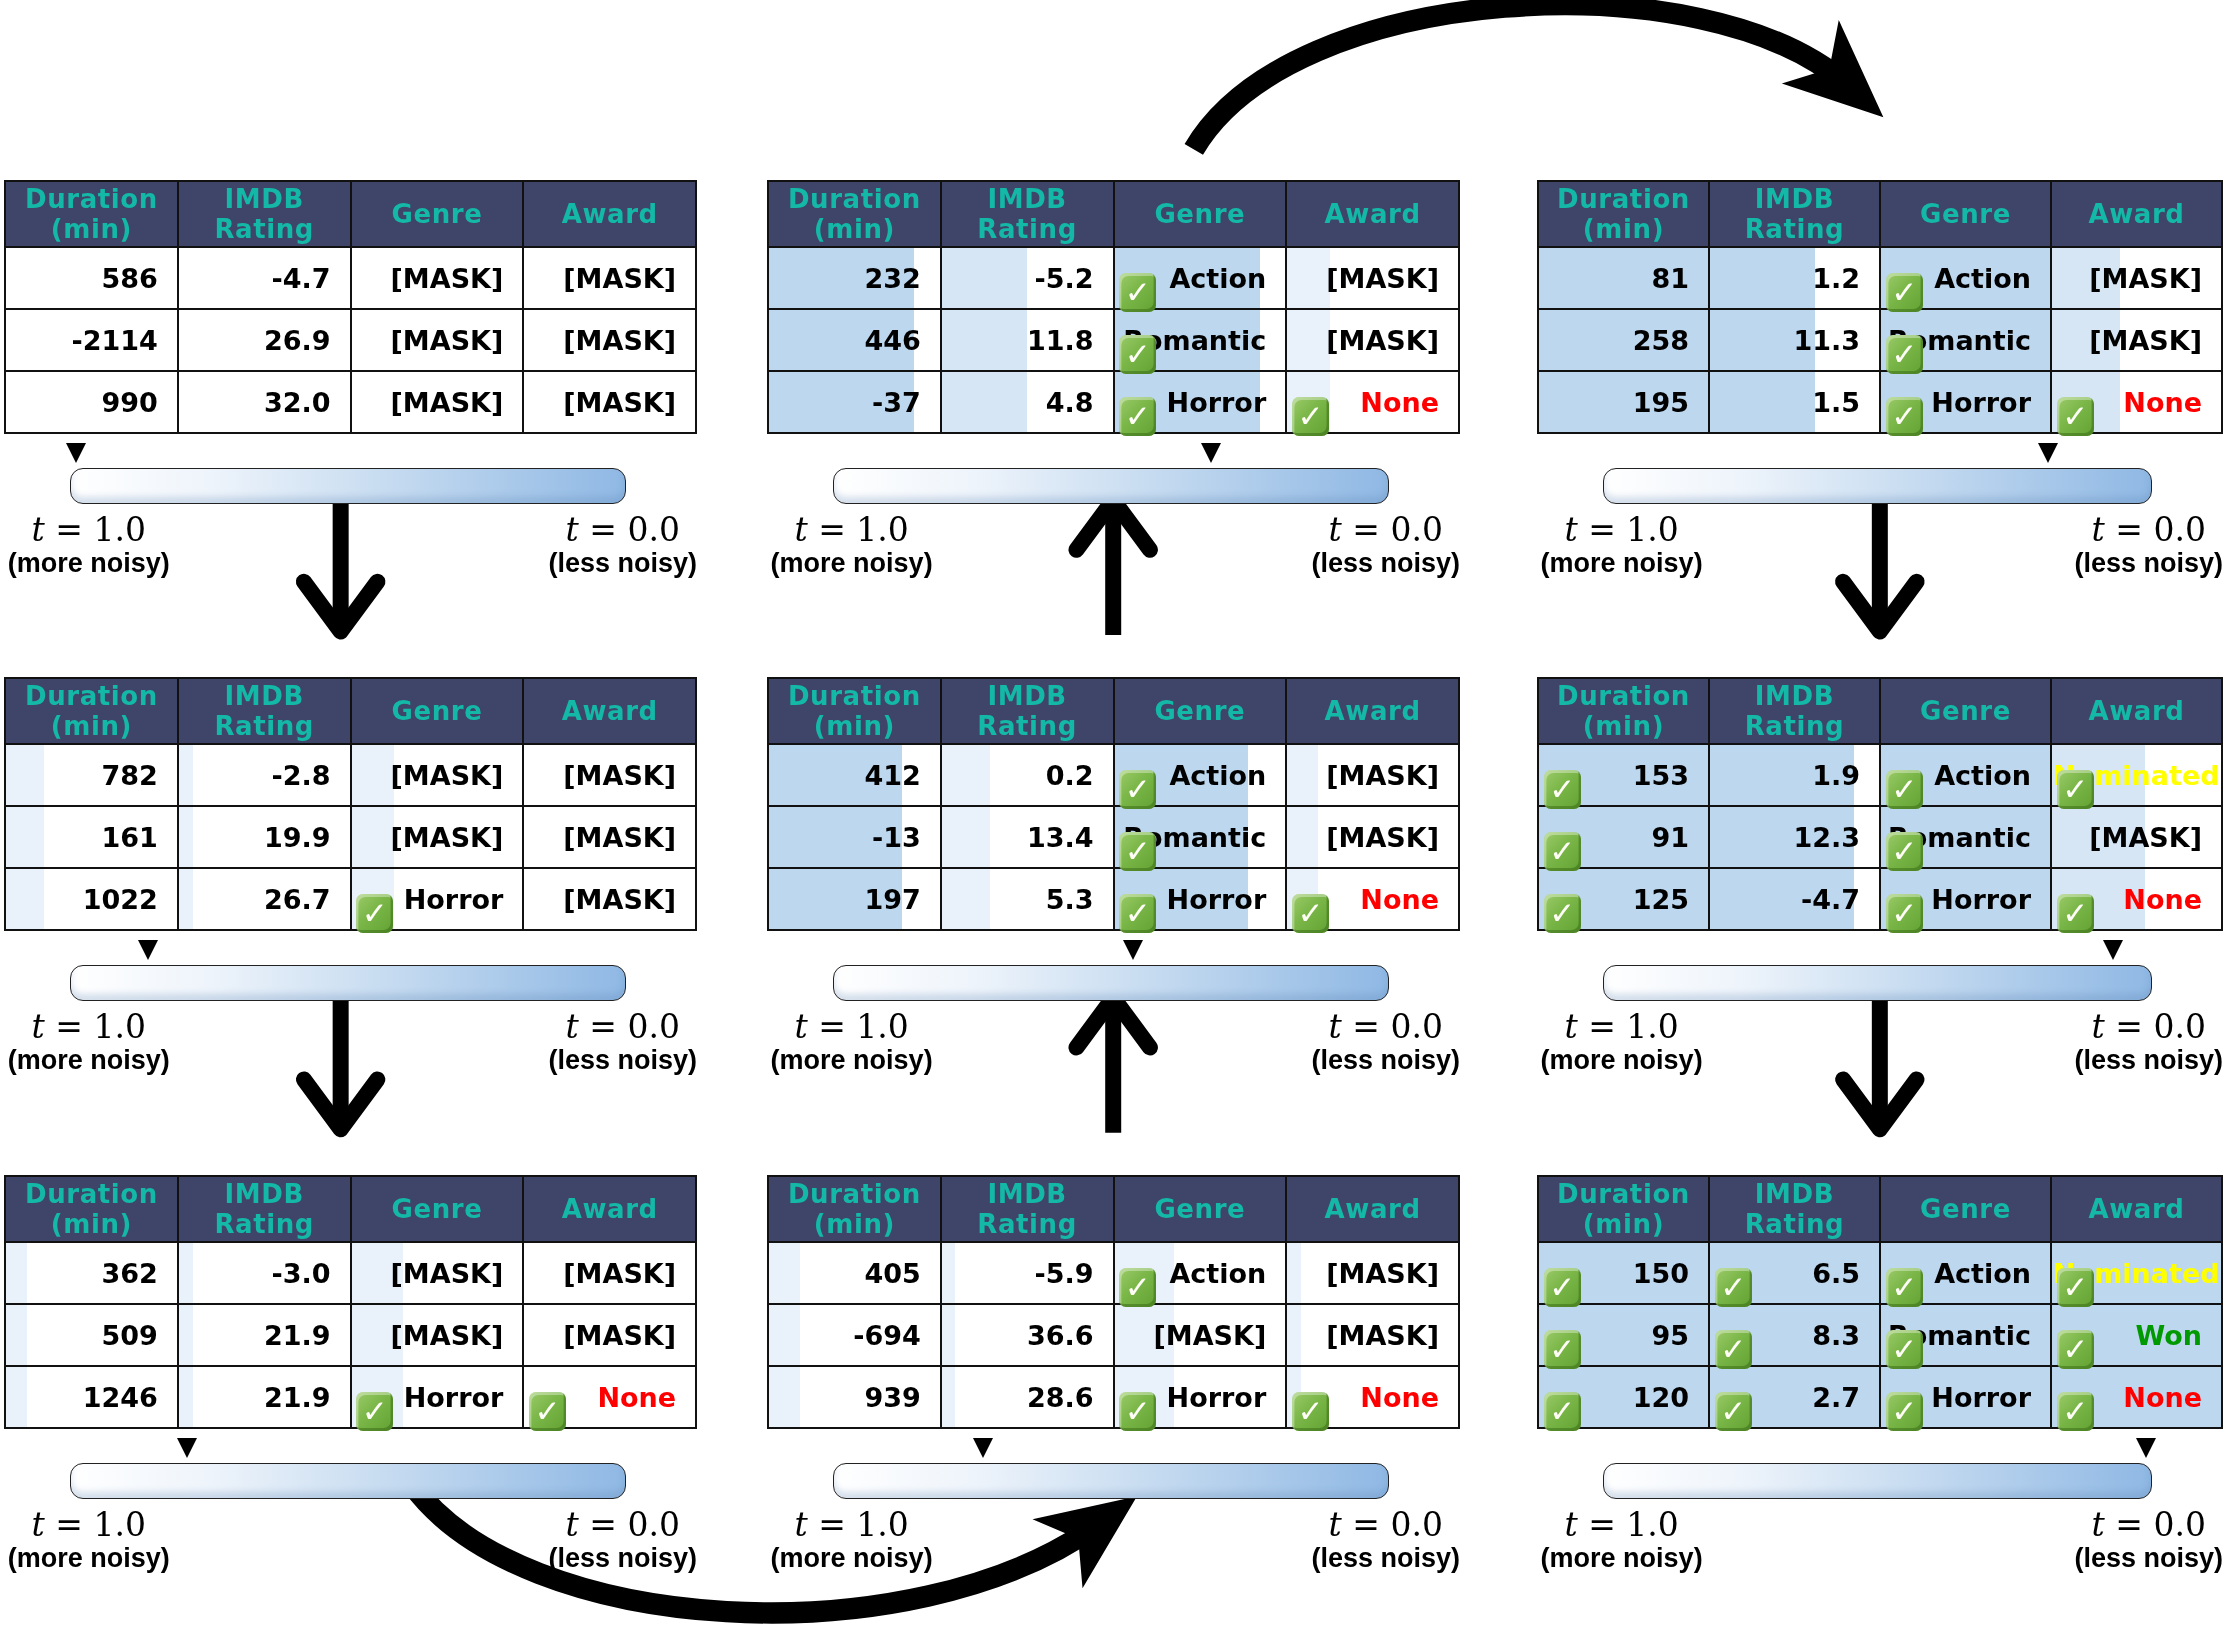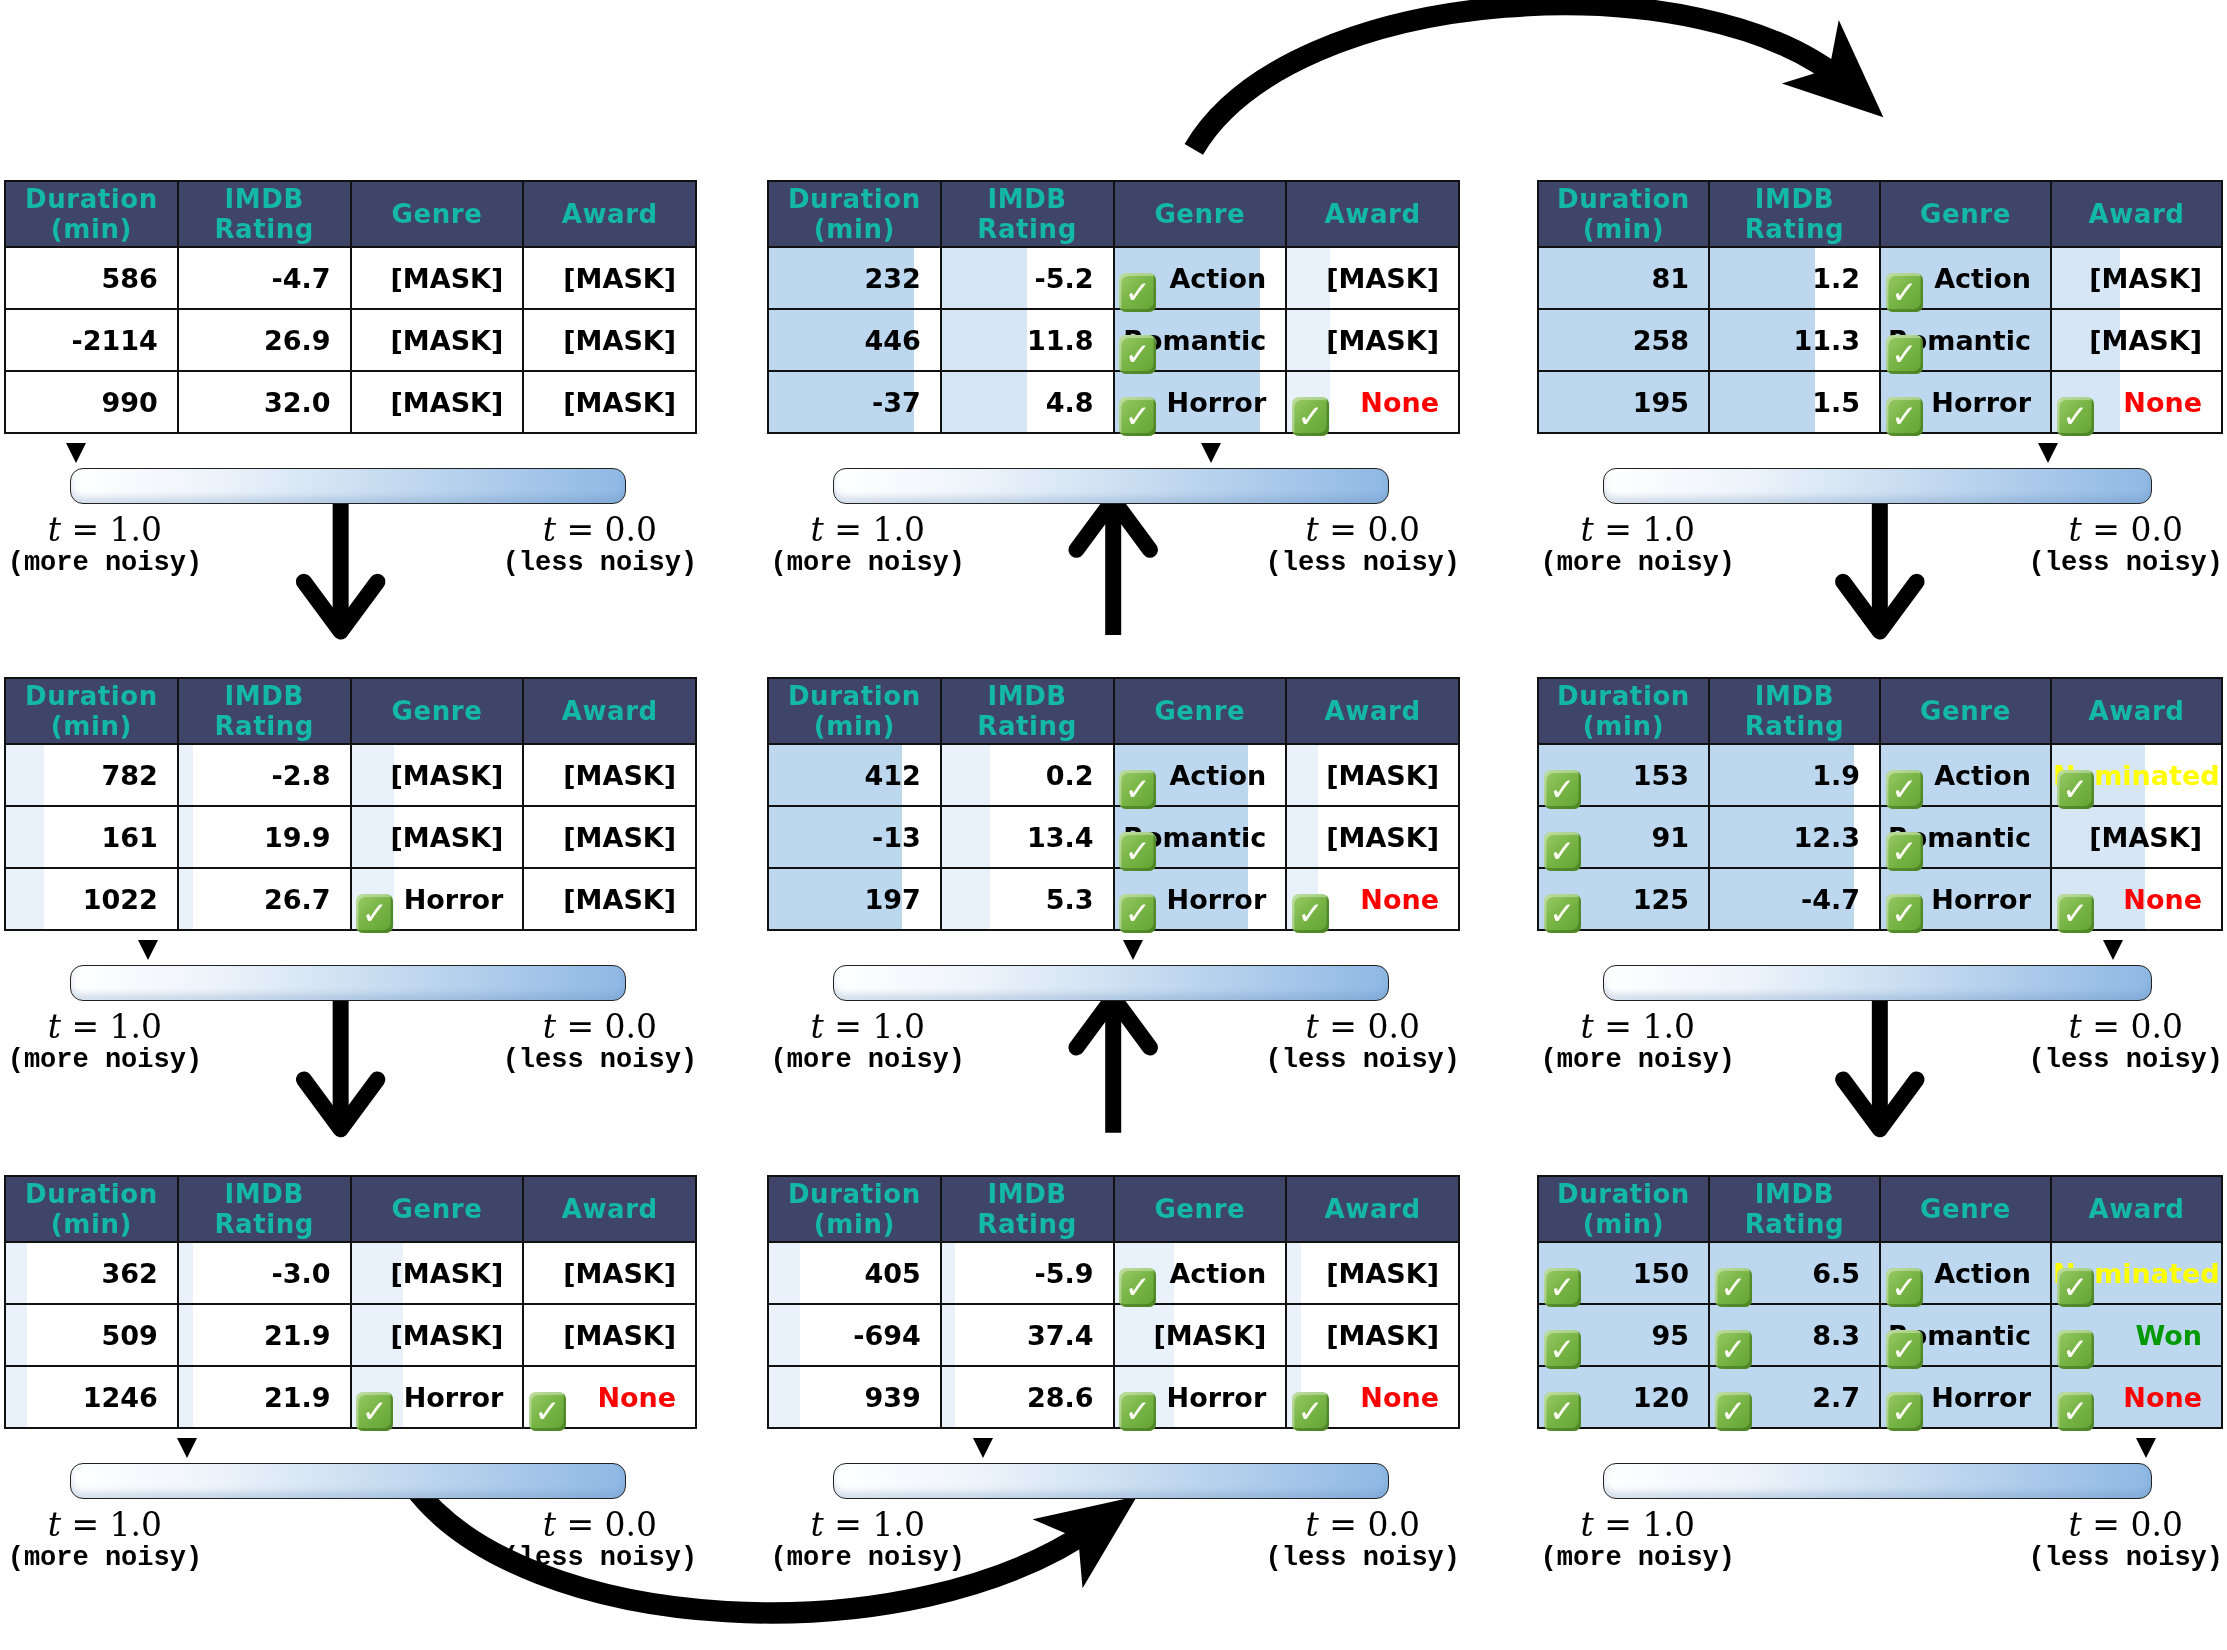--- a/index.html
+++ b/index.html
@@ -80,21 +80,21 @@
   .sl{position:absolute;top:0;}
   .sl.left{left:3.6px;text-align:center;}
   .sl.right{right:0;text-align:center;}
   .tmath{
     font-family:"DejaVu Serif", serif;
     font-size:33px;color:#000;display:block;line-height:1.1;
   }
   .tmath::first-letter{font-style:italic;}
   .tsub{
     font-size:27px;font-weight:600;color:#000;display:block;line-height:1.1;
-    font-family:Liberation Mono, monospace;
+    font-family:Liberation Sans, sans-serif;
   }
 </style>
 </head>
 <body>
 
 <div id="canvas">
 
   <svg id="arrow-layer" viewBox="0 0 3759 2785" xmlns="http://www.w3.org/2000/svg">
     <defs>
       <marker id="ah" markerWidth="7" markerHeight="6" refX="2.6" refY="2" orient="auto" markerUnits="strokeWidth">
@@ -754,21 +754,21 @@
               <span class="cellval">[MASK]</span>
             </td>
           </tr>
           <tr>
             <td>
               <span class="cellfill" style="width: 18%; background: rgb(233, 241, 250);"></span>
               <span class="cellval">-694</span>
             </td>
             <td>
               <span class="cellfill" style="width: 8%; background: rgb(233, 241, 250);"></span>
-              <span class="cellval">37.4</span>
+              <span class="cellval">36.6</span>
             </td>
             <td>
               <span class="cellfill" style="width: 35%; background: rgb(233, 241, 250);"></span>
               <span class="cellval">[MASK]</span>
             </td>
             <td>
               <span class="cellfill" style="width: 8%; background: rgb(233, 241, 250);"></span>
               <span class="cellval">[MASK]</span>
             </td>
           </tr>

